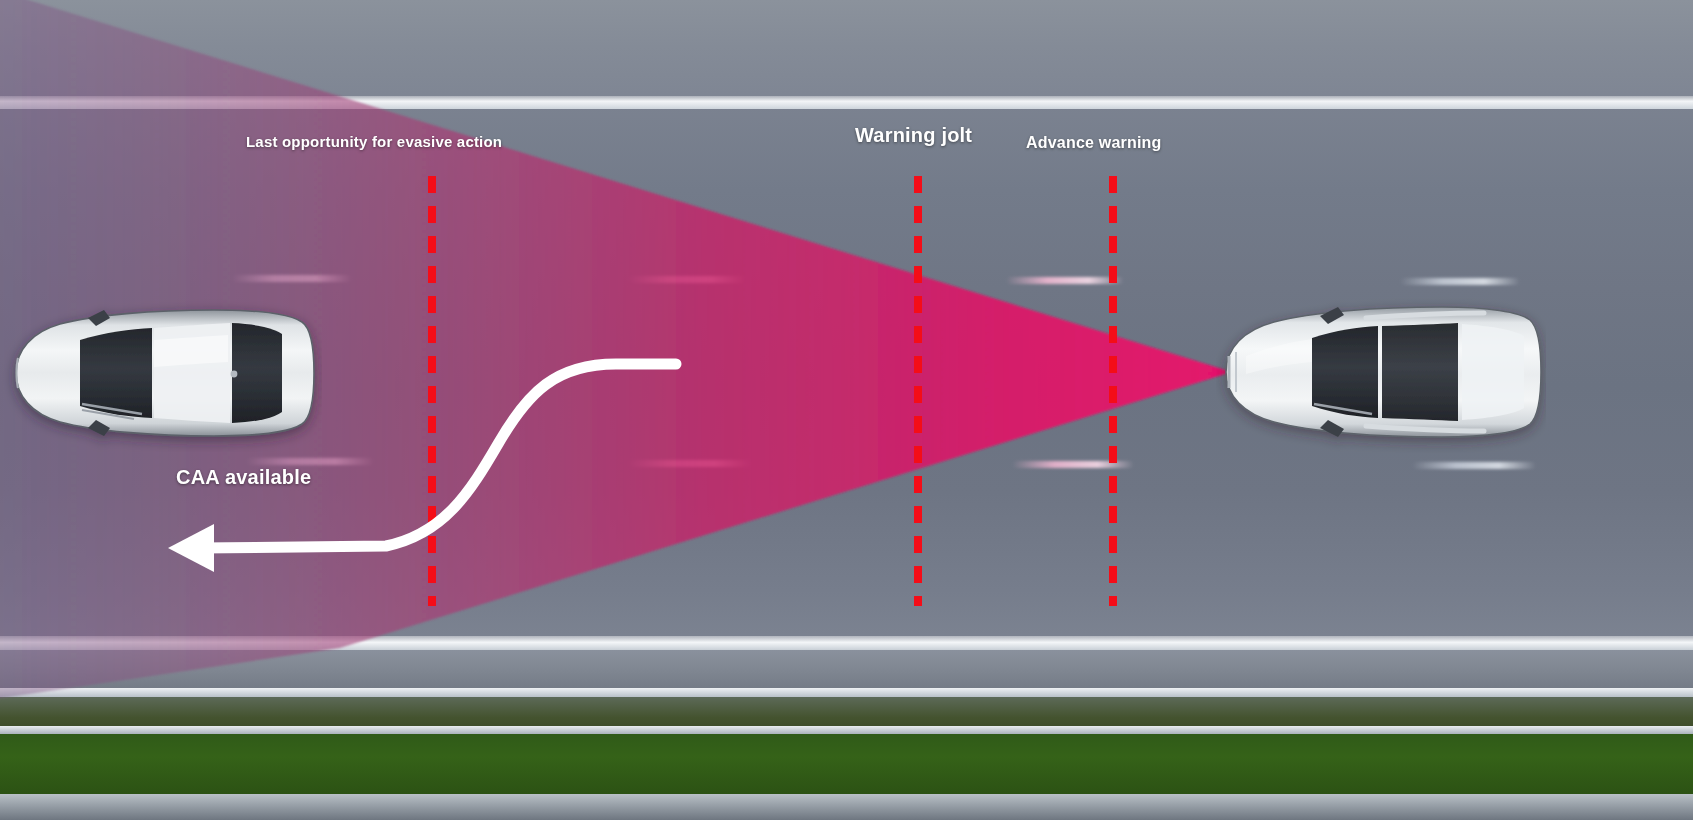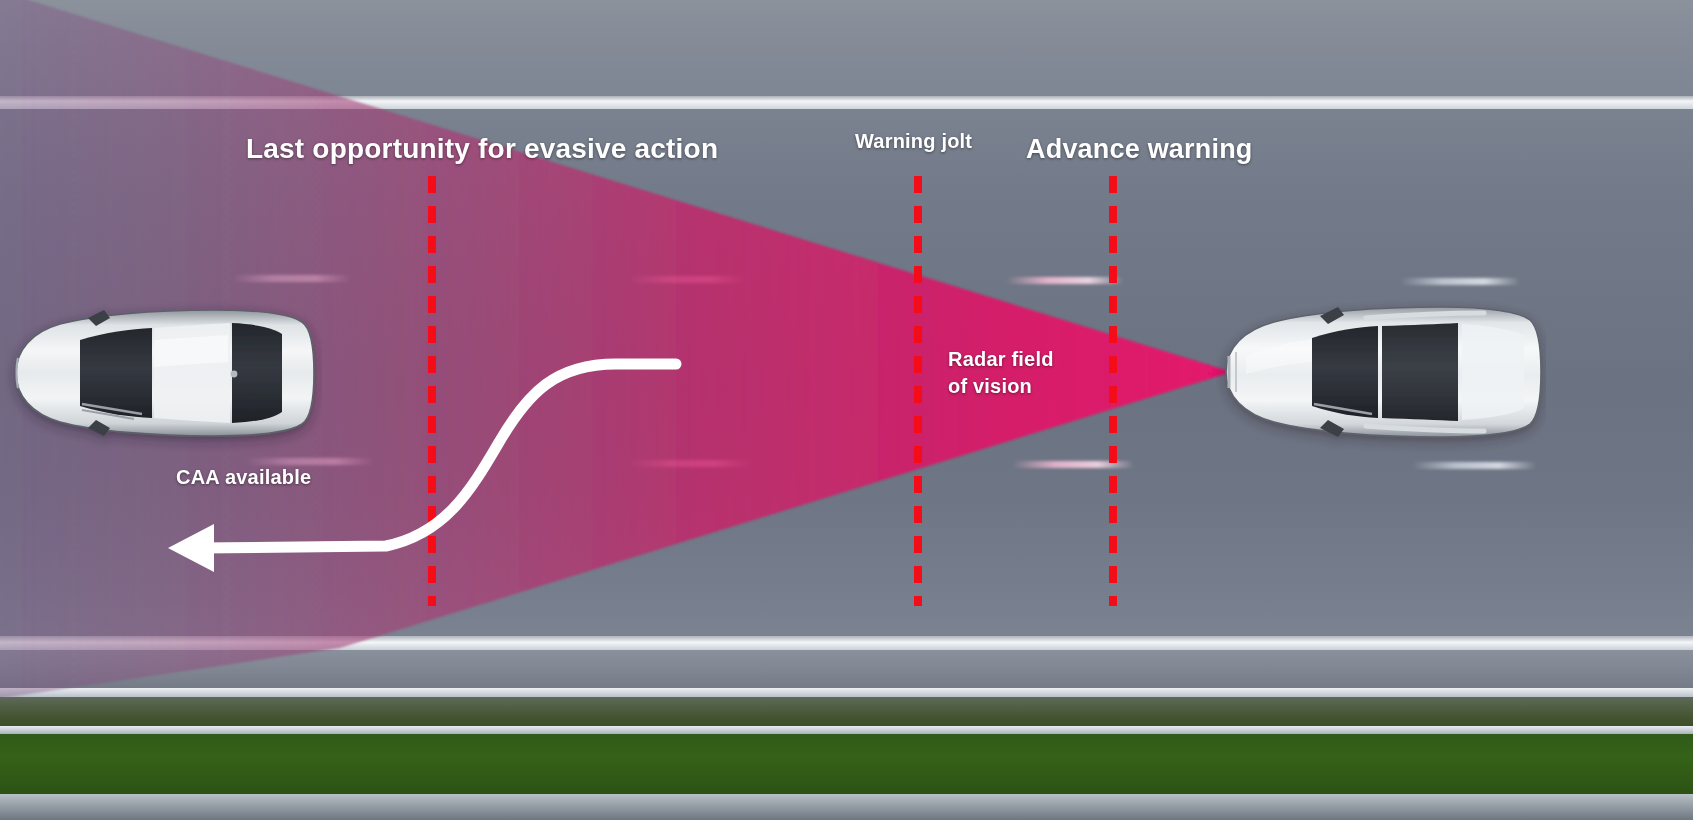--- a/index.html
+++ b/index.html
@@ -107,23 +107,23 @@
   
   .label {
     position: absolute;
     color: #ffffff;
     font-weight: bold;
     letter-spacing: .2px;
     text-shadow: 0 1px 3px rgba(0,0,0,.45);
     white-space: pre-line;
     pointer-events: none;
   }
-  #label-evasive   { left: 246px; top: 133px; font-size: 28px; }
-  #label-jolt      { left: 855px; top: 130px; font-size: 20px; }
-  #label-advance   { left: 1026px; top: 134px; font-size: 27px; }
+  #label-evasive   { left: 246px; top: 133px; font-size: 15px; }
+  #label-jolt      { left: 855px; top: 124px; font-size: 20px; }
+  #label-advance   { left: 1026px; top: 134px; font-size: 16px; }
   #label-radar     { left: 948px; top: 346px; font-size: 20px; line-height: 27px; }
   #label-caa       { left: 176px; top: 466px; font-size: 20px; }
 
   
   #evasive-arrow { position: absolute; inset: 0; pointer-events: none; }
 </style>
 </head>
 <body>
 
 <div id="stage">
@@ -274,18 +274,16 @@
 
     <polygon points="168,548 214,524 214,572" fill="#ffffff"></polygon>
   </svg>
 
   <div class="label" id="label-evasive">Last opportunity for evasive action</div>
 
   <div class="label" id="label-jolt">Warning jolt</div>
 
   <div class="label" id="label-advance">Advance warning</div>
 
-  <div class="label" id="label-radar">Radar field
-of vision</div>
 
   <div class="label" id="label-caa">CAA available</div>
 
 </div>
 
 </body></html>

